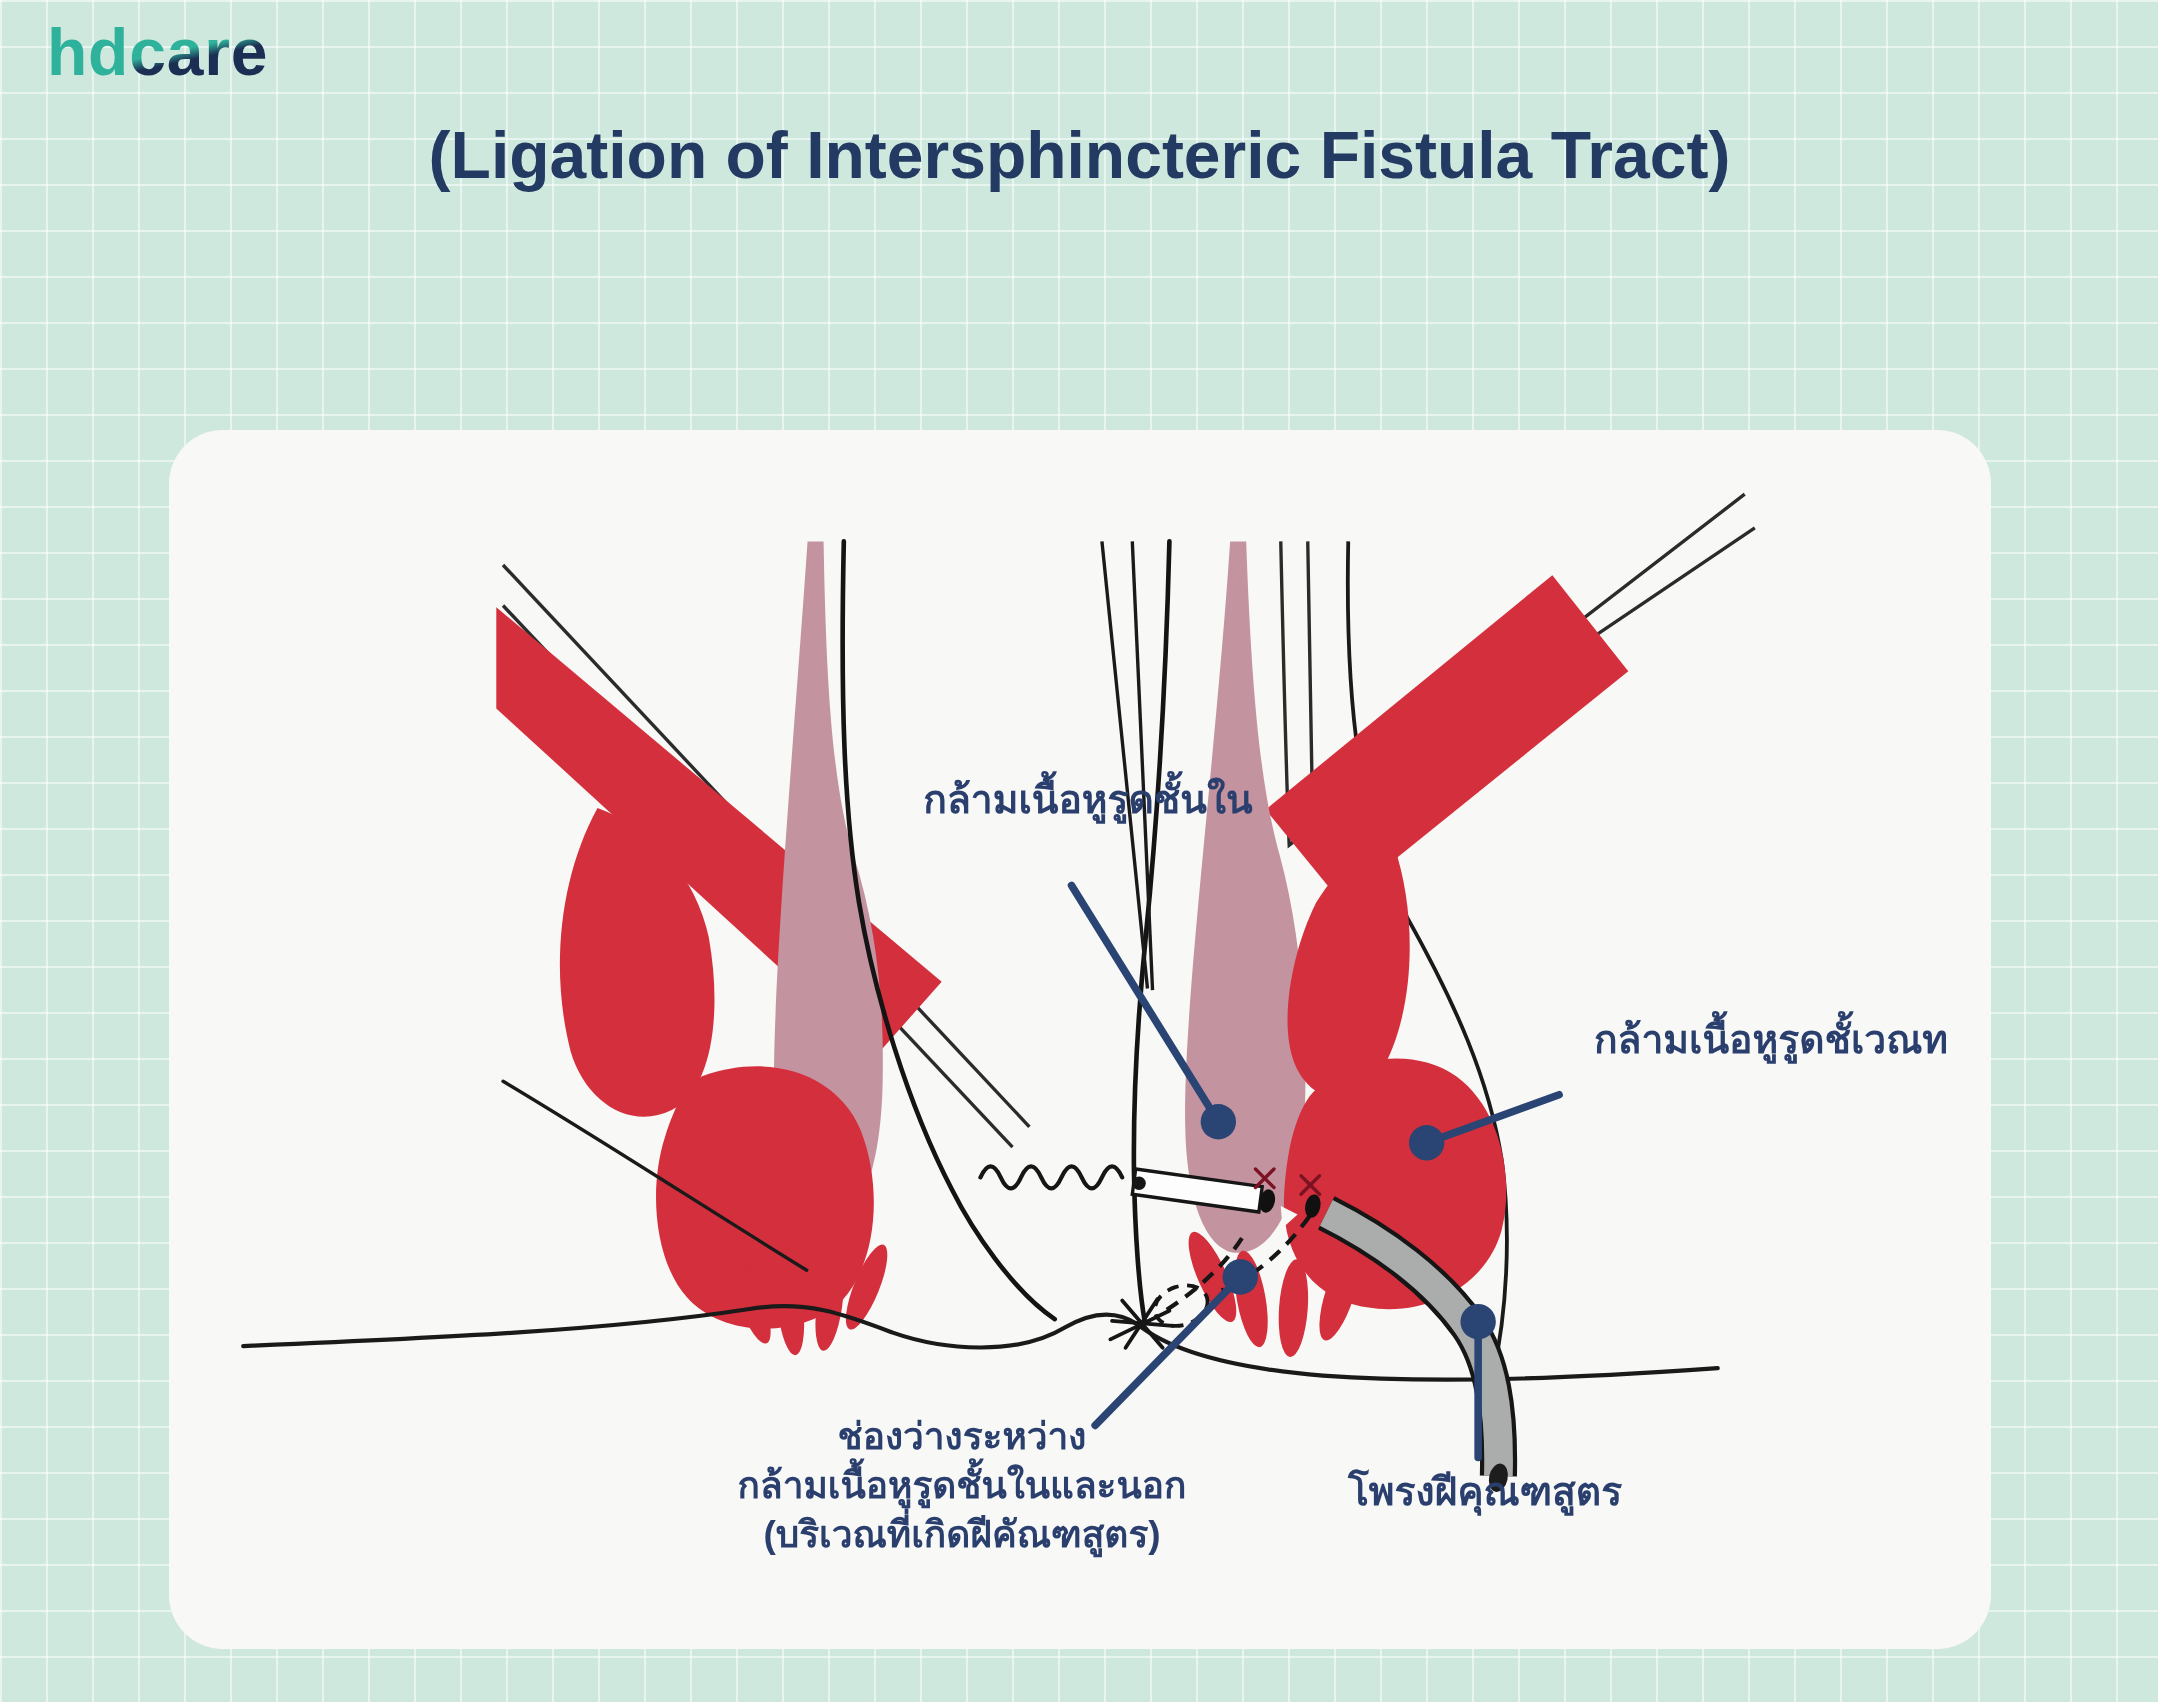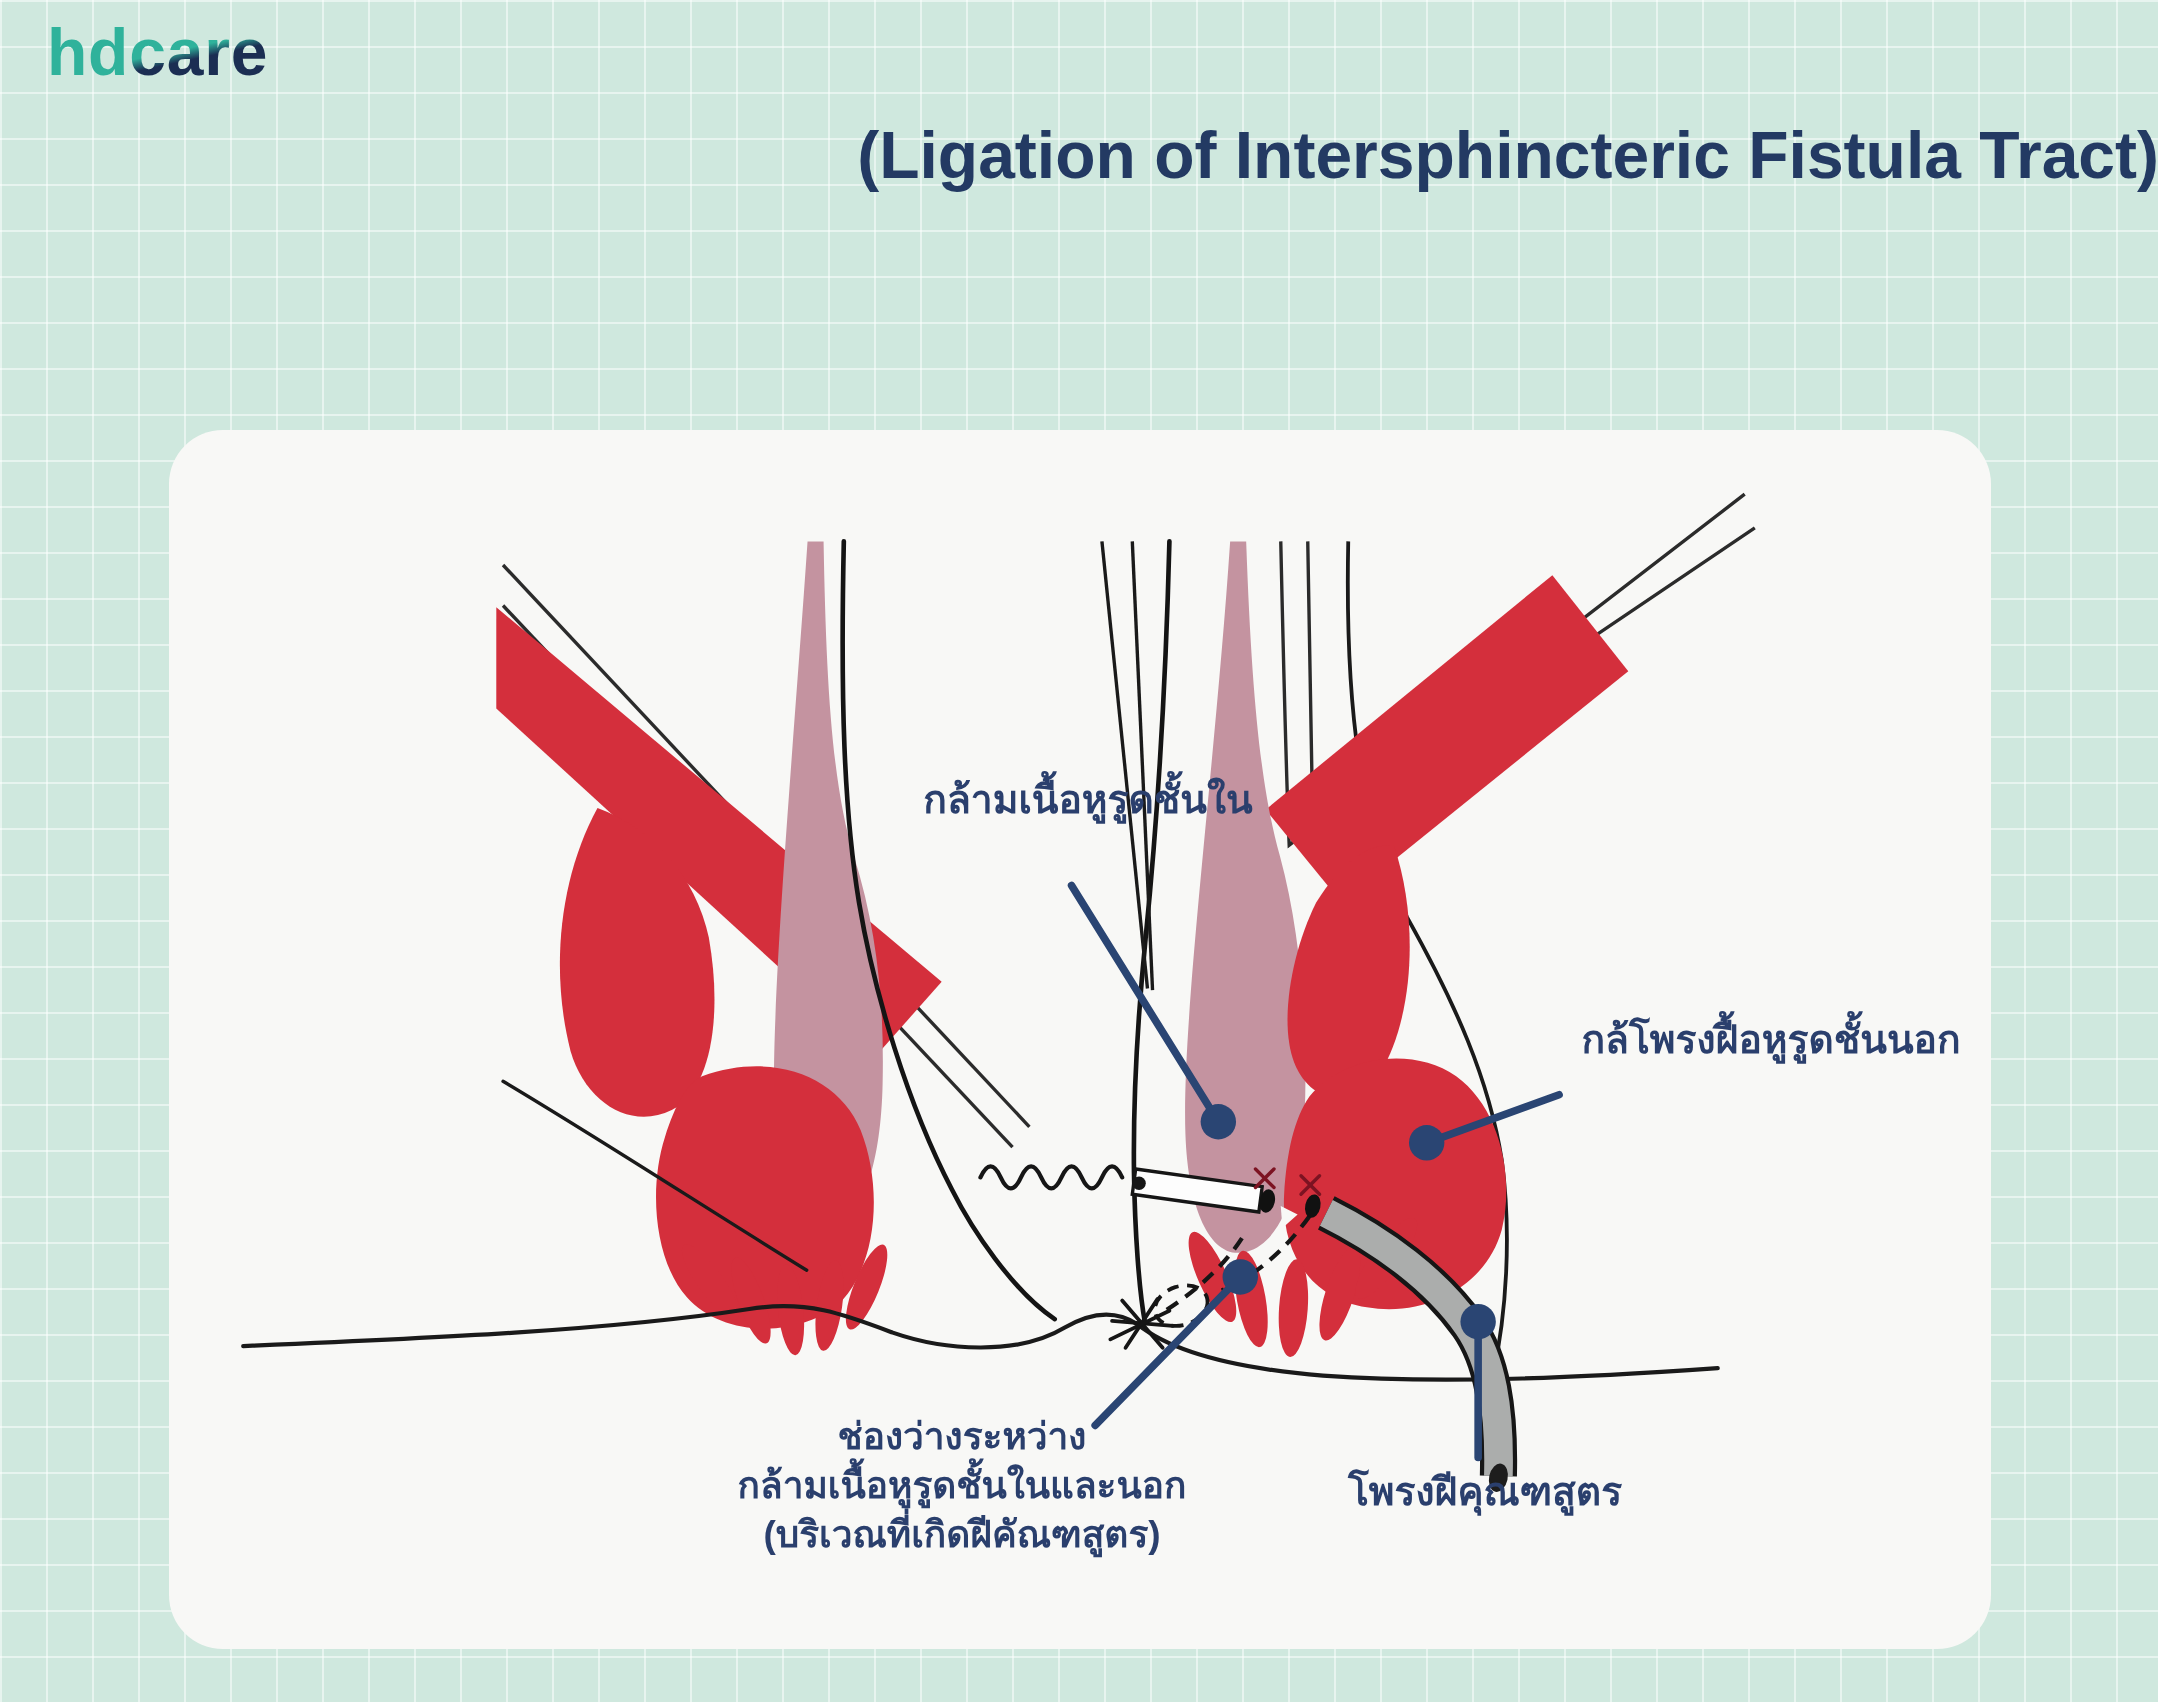--- a/index.html
+++ b/index.html
@@ -16,21 +16,21 @@
     position:absolute;left:47px;top:18.6px;
     font-size:66px;font-weight:700;letter-spacing:0.8px;line-height:1;
   }
   .logo .p1{color:#2fb29b;}
   .logo .p2{
     background:linear-gradient(168deg,#2fb29b 44%,#1b2e53 56%);
     -webkit-background-clip:text;background-clip:text;color:transparent;
   }
   .title-wrap{position:absolute;left:0;top:108px;width:2159px;text-align:center;color:#233a63;}
   .title-th{font-size:81px;font-weight:800;line-height:1.25;margin:0;}
-  .title-en{font-size:66px;font-weight:700;line-height:1.2;margin:8.4px 0 0 0;text-align:right;}
+  .title-en{font-size:66px;font-weight:700;line-height:1.2;margin:8.4px 0 0 0;}
   .card{
     position:absolute;left:169px;top:430px;width:1822px;height:1219px;
     background:#f8f8f6;border-radius:54px;
   }
   .card svg{position:absolute;left:0;top:0;width:1822px;height:1219px;}
   .dlabel{
     position:absolute;color:#2a3f6d;font-weight:700;text-align:center;
     font-size:39px;line-height:1.32;white-space:nowrap;
   }
   .dlabel.small{font-size:37px;}
@@ -145,21 +145,21 @@
     </g>
     <g fill="#2a4573">
       <circle cx="1244" cy="820" r="21"></circle>
       <circle cx="1491" cy="845" r="21"></circle>
       <circle cx="1270" cy="1004" r="21"></circle>
       <circle cx="1552" cy="1057" r="21"></circle>
     </g>
   </svg>
 
   <div class="dlabel lbl1">กล้ามเนื้อหูรูดชั้นใน</div>
-  <div class="dlabel lbl2">กล้โพรงฝื้อหูรูดชั้นนอก</div>
+  <div class="dlabel lbl2">กล้ามเนื้อหูรูดชั้เวณท</div>
   <div class="dlabel lbl4">โพรงฝีคุณฑสูตร</div>
   <div class="dlabel small lbl3">
     <span>ช่องว่างระหว่าง</span><br>
     <span>กล้ามเนื้อหูรูดชั้นในและนอก</span><br>
     <span>(บริเวณที่เกิดฝีคัณฑสูตร)</span>
   </div>
 </div>
 
 
 </body></html>

